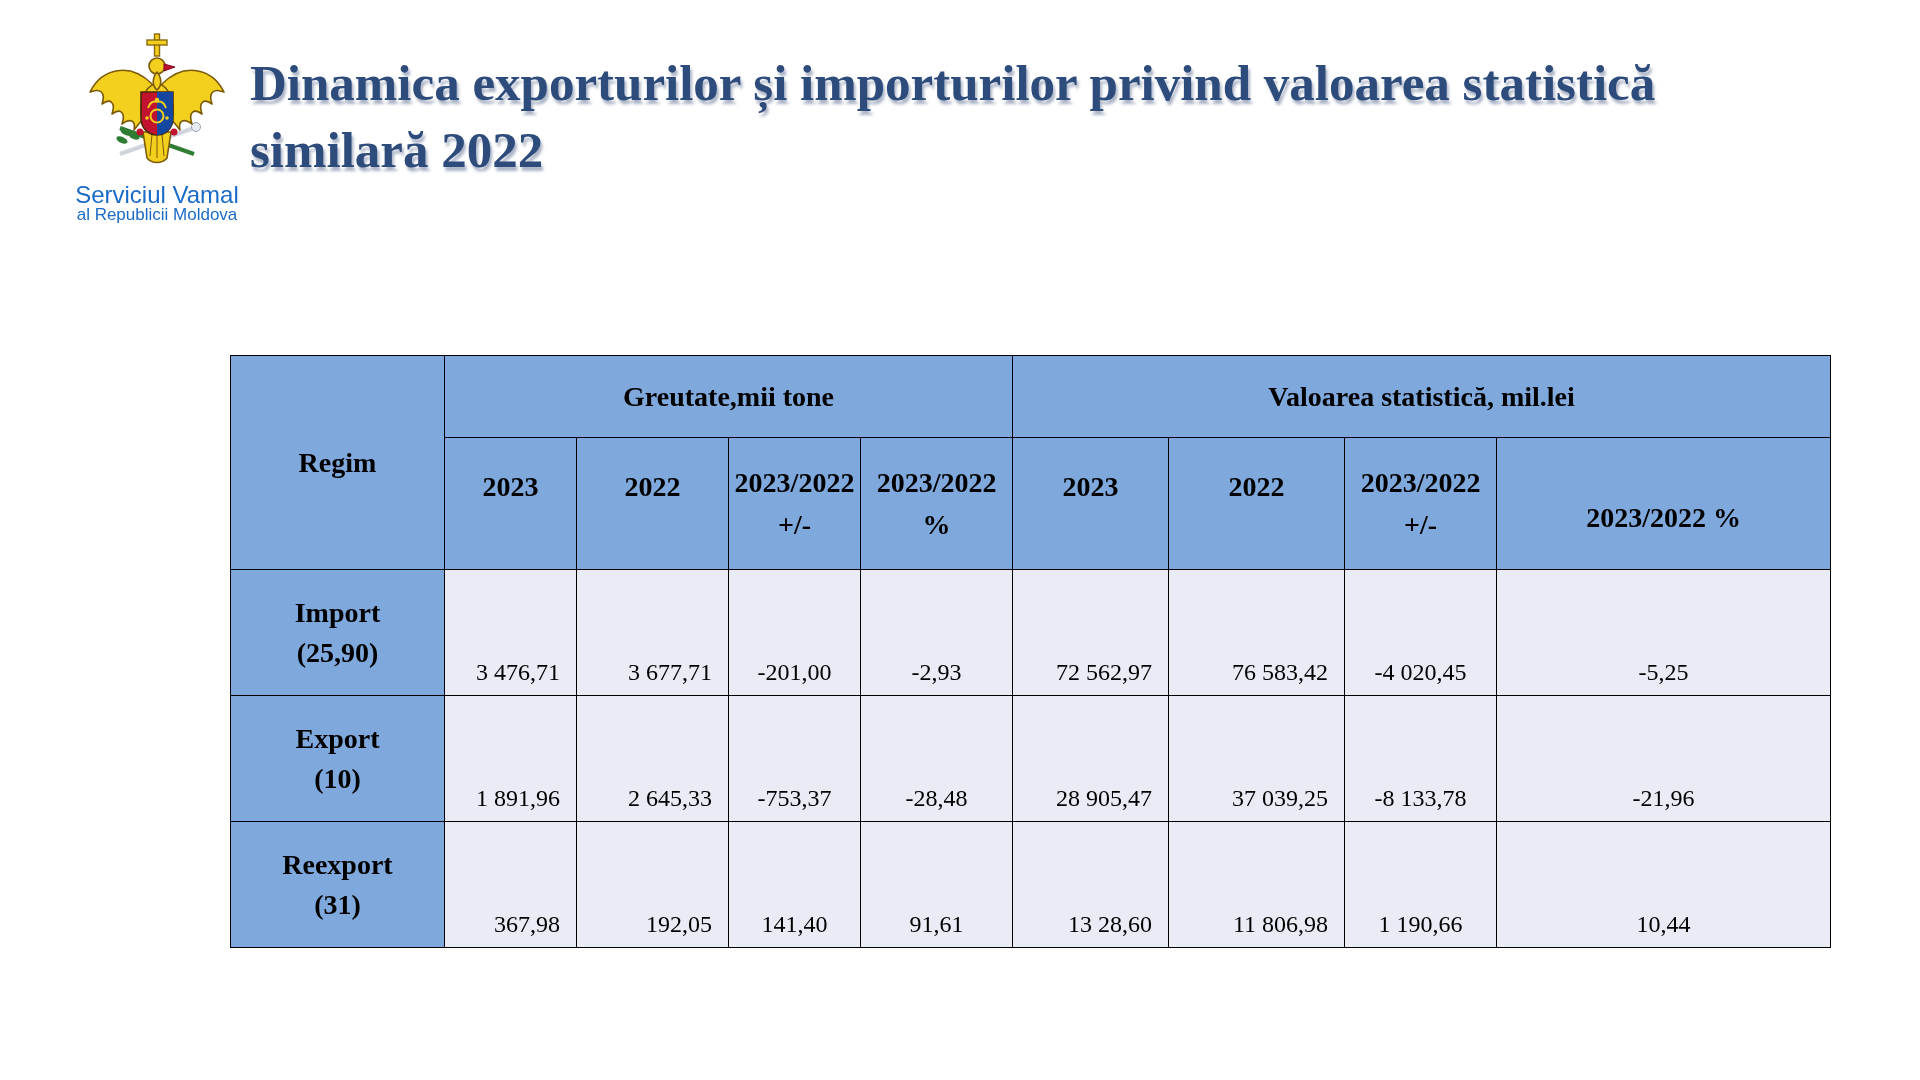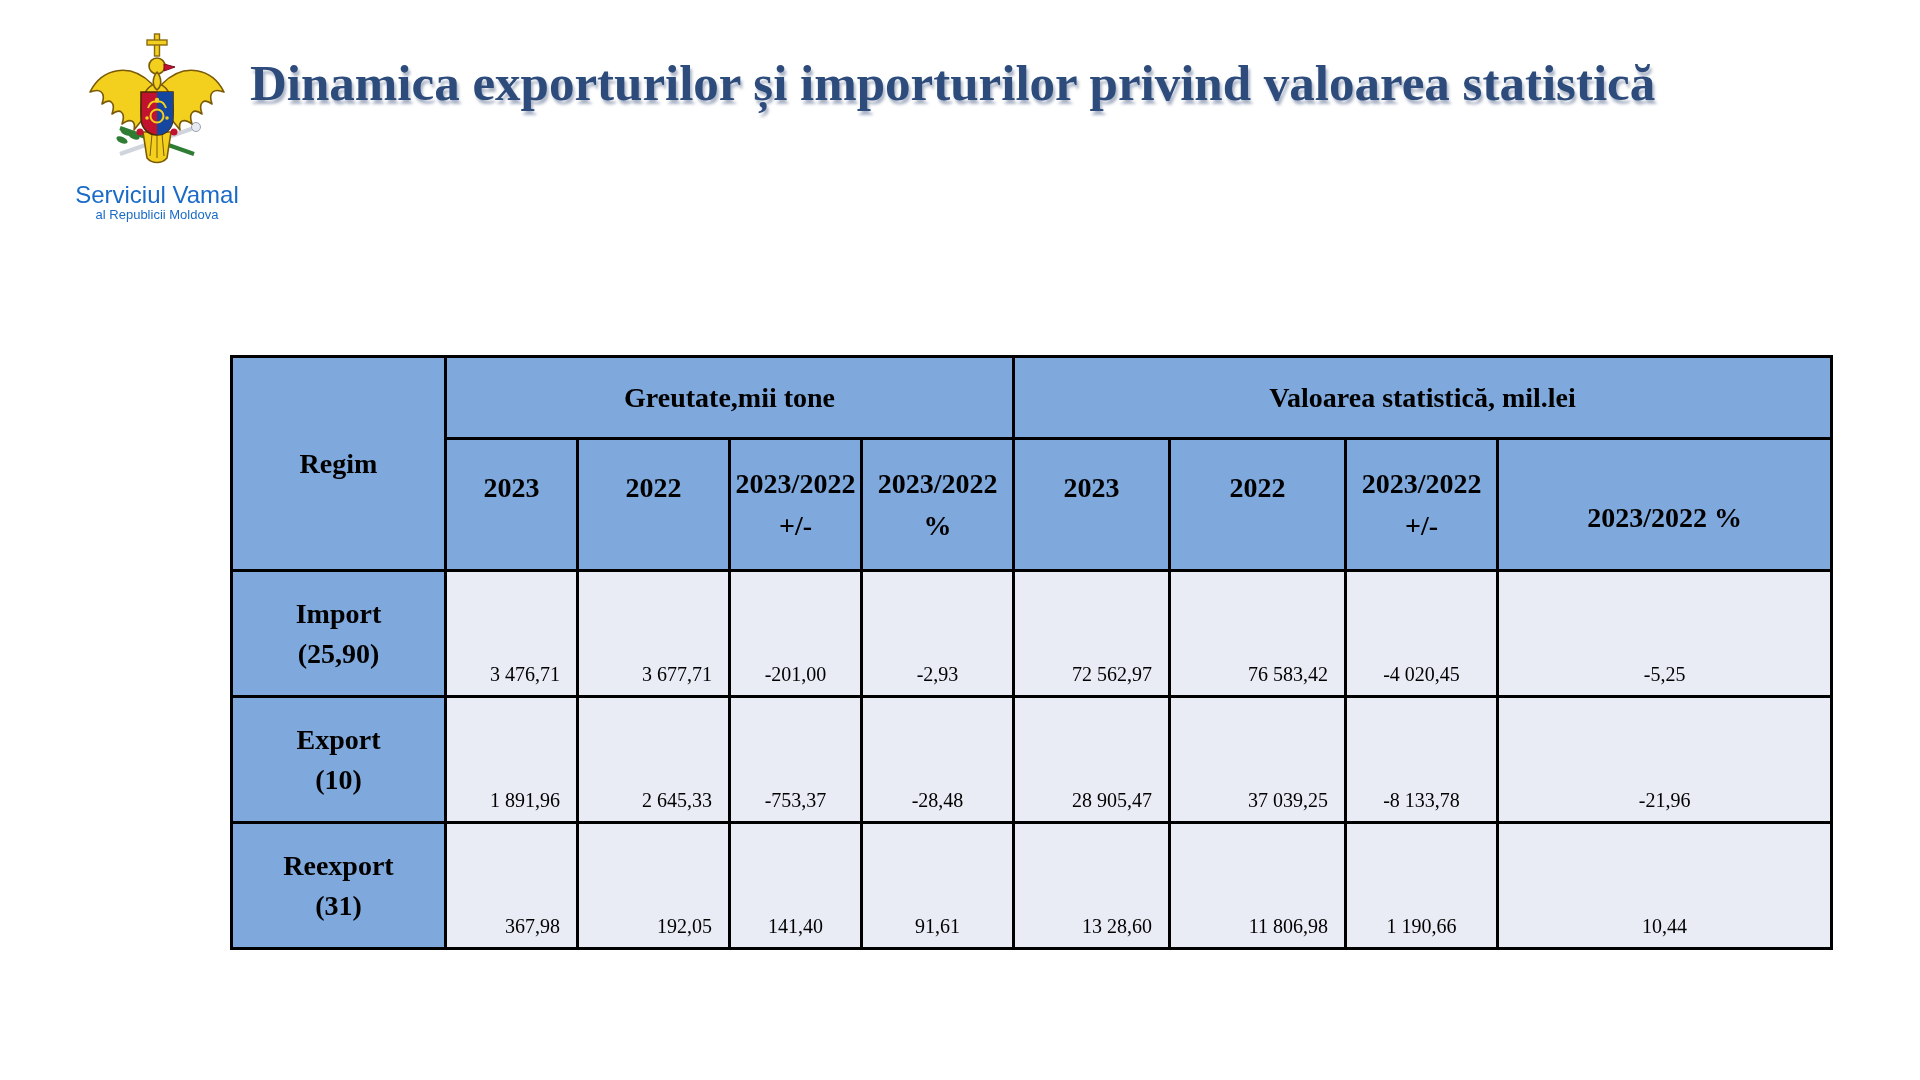--- a/index.html
+++ b/index.html
@@ -13,40 +13,40 @@
   body{
     width:1920px;height:1080px;position:relative;background:#ffffff;overflow:hidden;
     font-family:"Liberation Serif","DejaVu Serif",serif;color:#000;
   }
   
   .logo{position:absolute;left:72px;top:32px;width:170px;text-align:center;}
   .logo svg{display:block;margin:0 auto;}
   .logo-name{font-family:"Liberation Sans","DejaVu Sans",sans-serif;color:var(--logo-blue);
     font-size:24px;line-height:26px;margin-top:2px;}
   .logo-sub{font-family:"Liberation Sans","DejaVu Sans",sans-serif;color:var(--logo-blue);
-    font-size:13px;line-height:14px;}
+    font-size:17px;line-height:14px;}
   
   .title{position:absolute;left:250px;top:50px;width:1630px;
     color:var(--title-navy);font-weight:bold;font-size:51px;line-height:67px;
     text-shadow:2px 4px 3px rgba(115,130,160,0.60);}
   
   table.stat{position:absolute;left:230px;top:355px;width:1600px;
     border-collapse:collapse;table-layout:fixed;}
-  table.stat td{border:3px solid #000000;overflow:hidden;}
+  table.stat td{border:1px solid #000000;overflow:hidden;}
   .hdr{background:var(--header-blue);font-weight:bold;text-align:center;font-size:28px;}
   .group-hdr{height:82px;vertical-align:middle;}
   .sub-row td{height:132px;}
   .sub-hdr{vertical-align:middle;white-space:pre-line;line-height:1.5;}
   .year-hdr{vertical-align:middle;padding-bottom:34px;}
   .pct-wide{vertical-align:bottom;padding-bottom:30px;}
   .corner{vertical-align:middle;}
   .row-label{background:var(--header-blue);font-weight:bold;text-align:center;
     vertical-align:middle;white-space:pre-line;font-size:28px;line-height:1.4;}
   .data-row td{height:126px;}
-  .val{background:var(--cell-bg);vertical-align:bottom;font-size:20px;
+  .val{background:var(--cell-bg);vertical-align:bottom;font-size:24px;
     padding-bottom:9px;text-align:center;}
   .val.rt{text-align:right;padding-right:16px;}
 </style>
 </head>
 <body>
 
 <div class="logo">
   <svg width="150" height="148" viewBox="0 0 150 148">
 
     <g stroke="#8a6a10" stroke-width="1.4" fill="#F3CF1E">
@@ -97,20 +97,21 @@
       <circle cx="65" cy="86" r="1.8" fill="#F3CF1E"></circle>
       <circle cx="85" cy="86" r="1.8" fill="#F3CF1E"></circle>
     </g>
   </svg>
   <div class="logo-name">Serviciul Vamal</div>
   <div class="logo-sub">al Republicii Moldova</div>
 </div>
 
 <div class="title">
   <div>Dinamica exporturilor și importurilor privind valoarea statistică</div>
+  <div>similară 2022</div>
 </div>
 
 <table class="stat">
   <colgroup>
     <col style="width:214px">
       <col style="width:132px">
       <col style="width:152px">
     <col style="width:132px">
       <col style="width:152px">
       <col style="width:156px">

